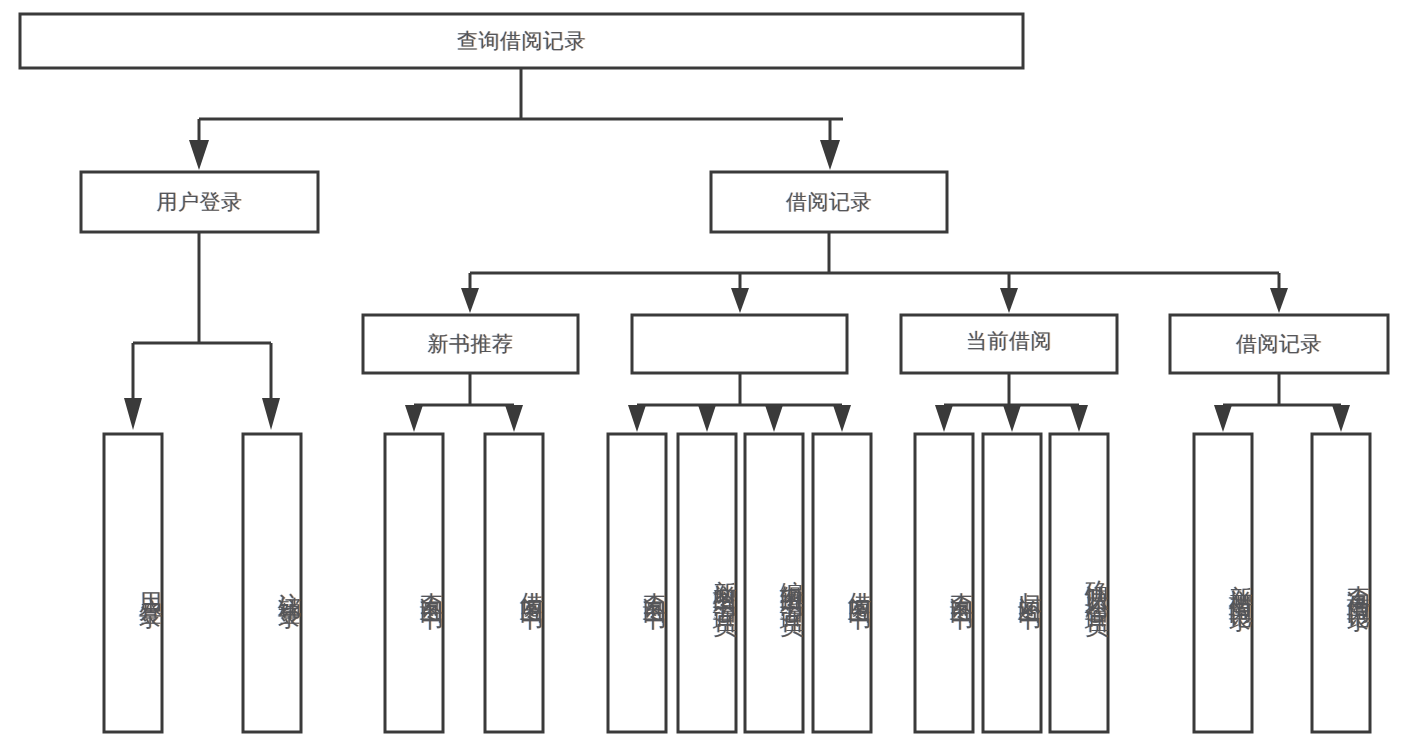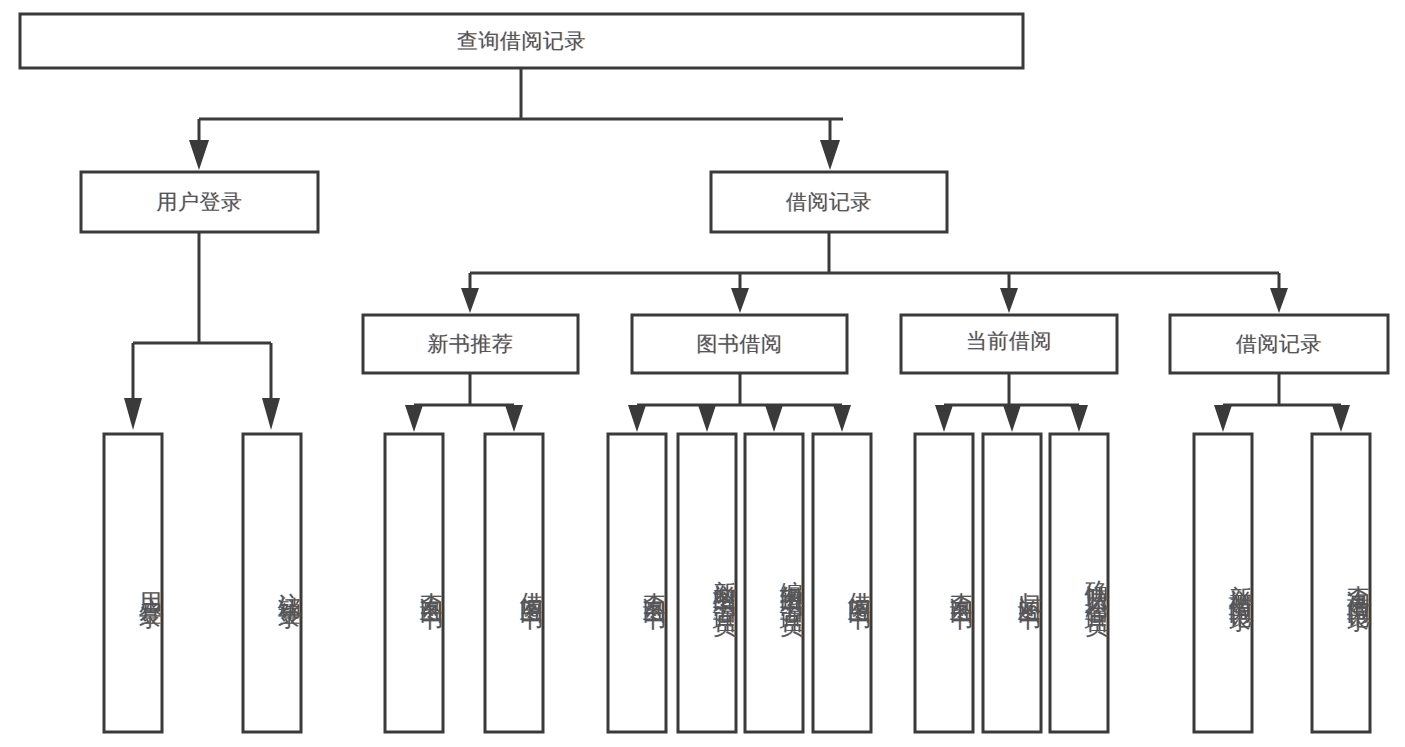--- a/index.html
+++ b/index.html
@@ -159,21 +159,20 @@
     <rect class="node-box" x="1194" y="434" width="58" height="298"></rect>
     <rect class="node-box" x="1312" y="434" width="58" height="298"></rect>
   </svg>
 
   <div class="node-label-h" style="left:20px; top:14px; width:1003px; height:54px;">查询借阅记录</div>
 
   <div class="node-label-h" style="left:81px; top:172px; width:237px; height:60px;">用户登录</div>
   <div class="node-label-h" style="left:711px; top:172px; width:236px; height:60px;">借阅记录</div>
 
   <div class="node-label-h" style="left:363px; top:315px; width:215px; height:58px;border-radius:12px;">新书推荐</div>
-  <div class="node-label-h" style="left:632px; top:315px; width:215px; height:58px;">图书借阅</div>
   <div class="node-label-h" style="left:901px; top:315px; width:216px; height:52px;">当前借阅</div>
   <div class="node-label-h" style="left:1170px; top:315px; width:218px; height:58px;font-family:Liberation Mono, monospace;">借阅记录</div>
 
   <div class="node-label-v" style="left:104px; top:494px; width:58px; height:180px;">用户登录</div>
   <div class="node-label-v" style="left:243px; top:494px; width:58px; height:180px;">注销登录</div>
 
   <div class="node-label-v" style="left:385px; top:494px; width:58px; height:180px;">查询图书</div>
   <div class="node-label-v" style="left:485px; top:494px; width:58px; height:180px;">借阅图书</div>
 
   <div class="node-label-v" style="left:608px; top:494px; width:58px; height:180px;">查询图书</div>

